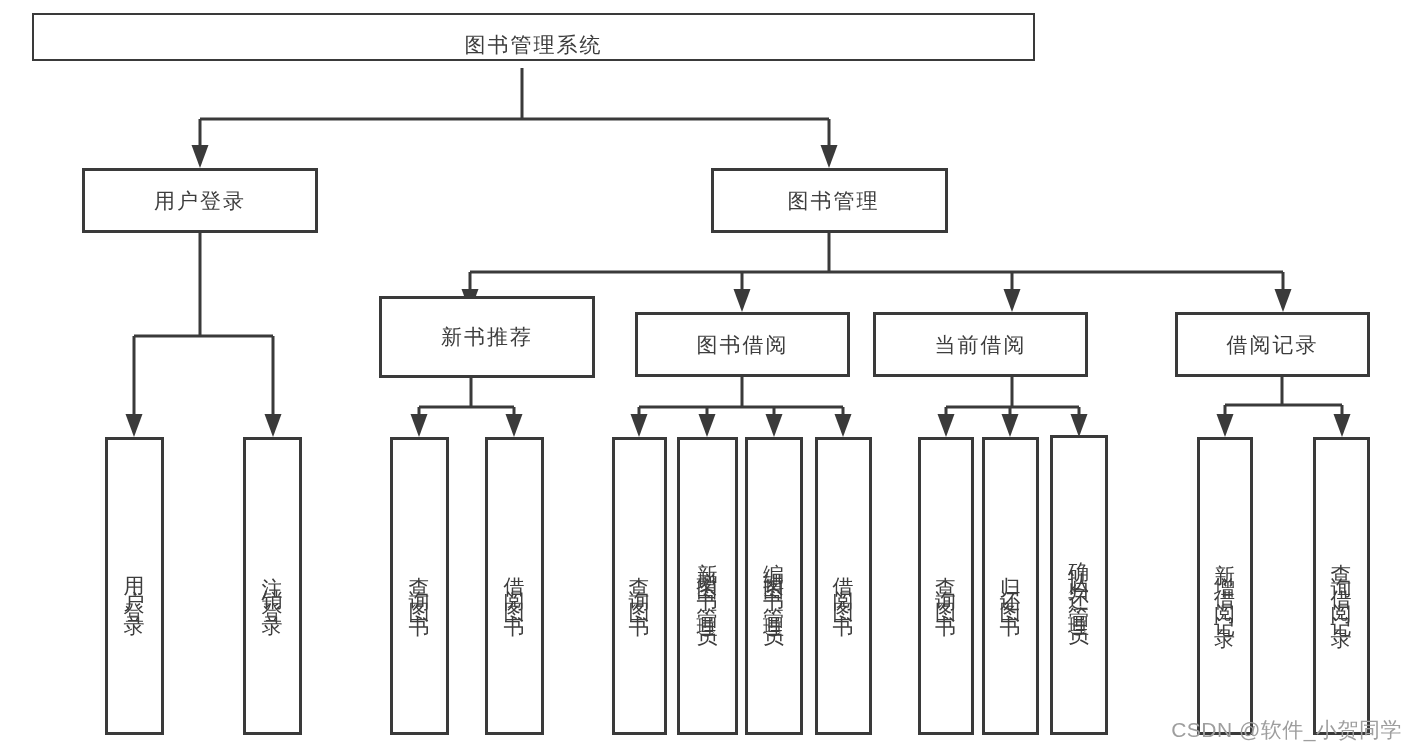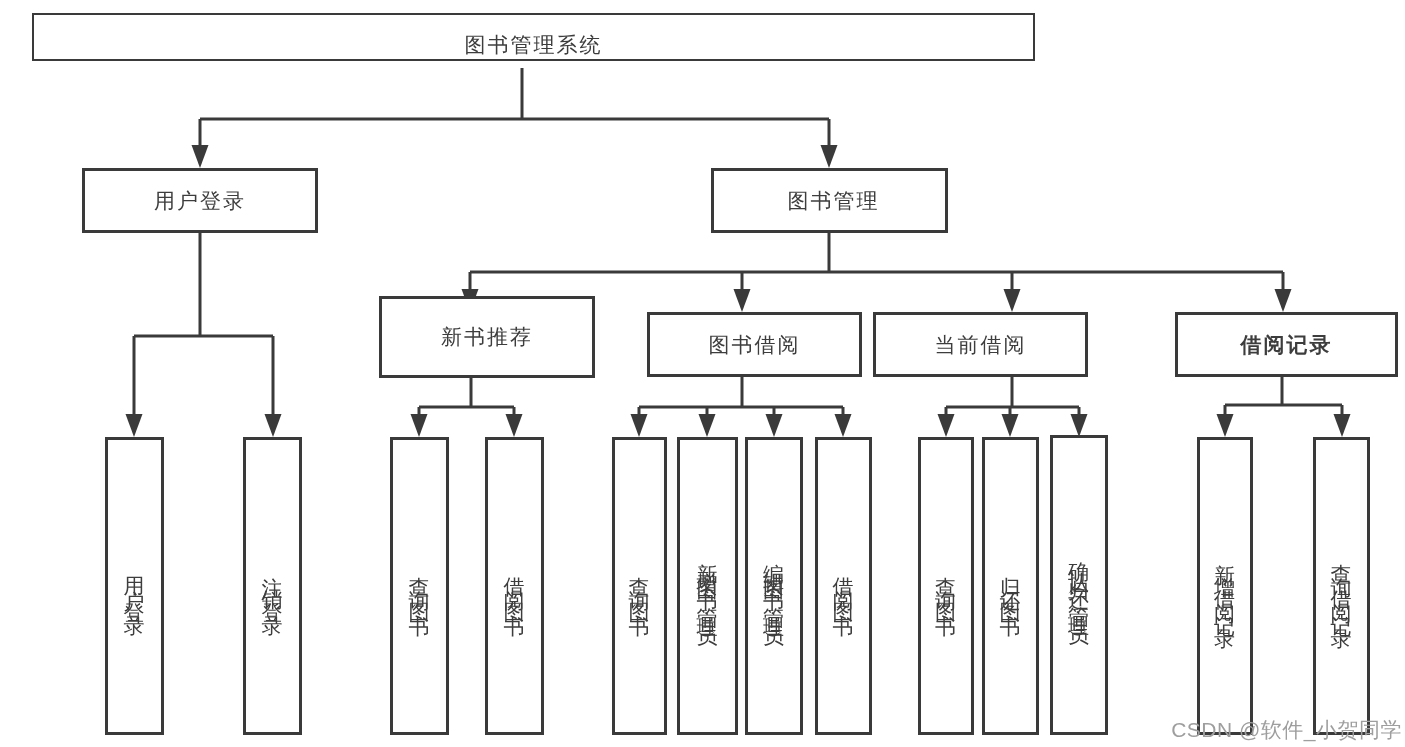--- a/index.html
+++ b/index.html
@@ -113,27 +113,27 @@
   <div class="box" style="left:82px;top:168px;width:236px;height:65px;">
     <span class="lbl">用户登录</span>
   </div>
   <div class="box" style="left:711px;top:168px;width:237px;height:65px;padding-left:8px;">
     <span class="lbl">图书管理</span>
   </div>
 
   <div class="box" style="left:363px;top:296px;width:216px;height:82px;margin-left:16px;">
     <span class="lbl">新书推荐</span>
   </div>
-  <div class="box" style="left:635px;top:312px;width:215px;height:65px;margin-left:12px;">
+  <div class="box" style="left:635px;top:312px;width:215px;height:65px;">
     <span class="lbl">图书借阅</span>
   </div>
   <div class="box" style="left:873px;top:312px;width:215px;height:65px;">
     <span class="lbl">当前借阅</span>
   </div>
-  <div class="box" style="left:1175px;top:312px;width:223px;height:65px;font-weight:bold;">
+  <div class="box" style="left:1175px;top:312px;width:195px;height:65px;">
     <span class="lbl">借阅记录</span>
   </div>
 
   <div class="box" style="left:105px;top:437px;width:59px;height:298px;">
     <span class="vlbl">用户登录</span>
   </div>
   <div class="box" style="left:243px;top:437px;width:59px;height:298px;">
     <span class="vlbl">注销登录</span>
   </div>
 

